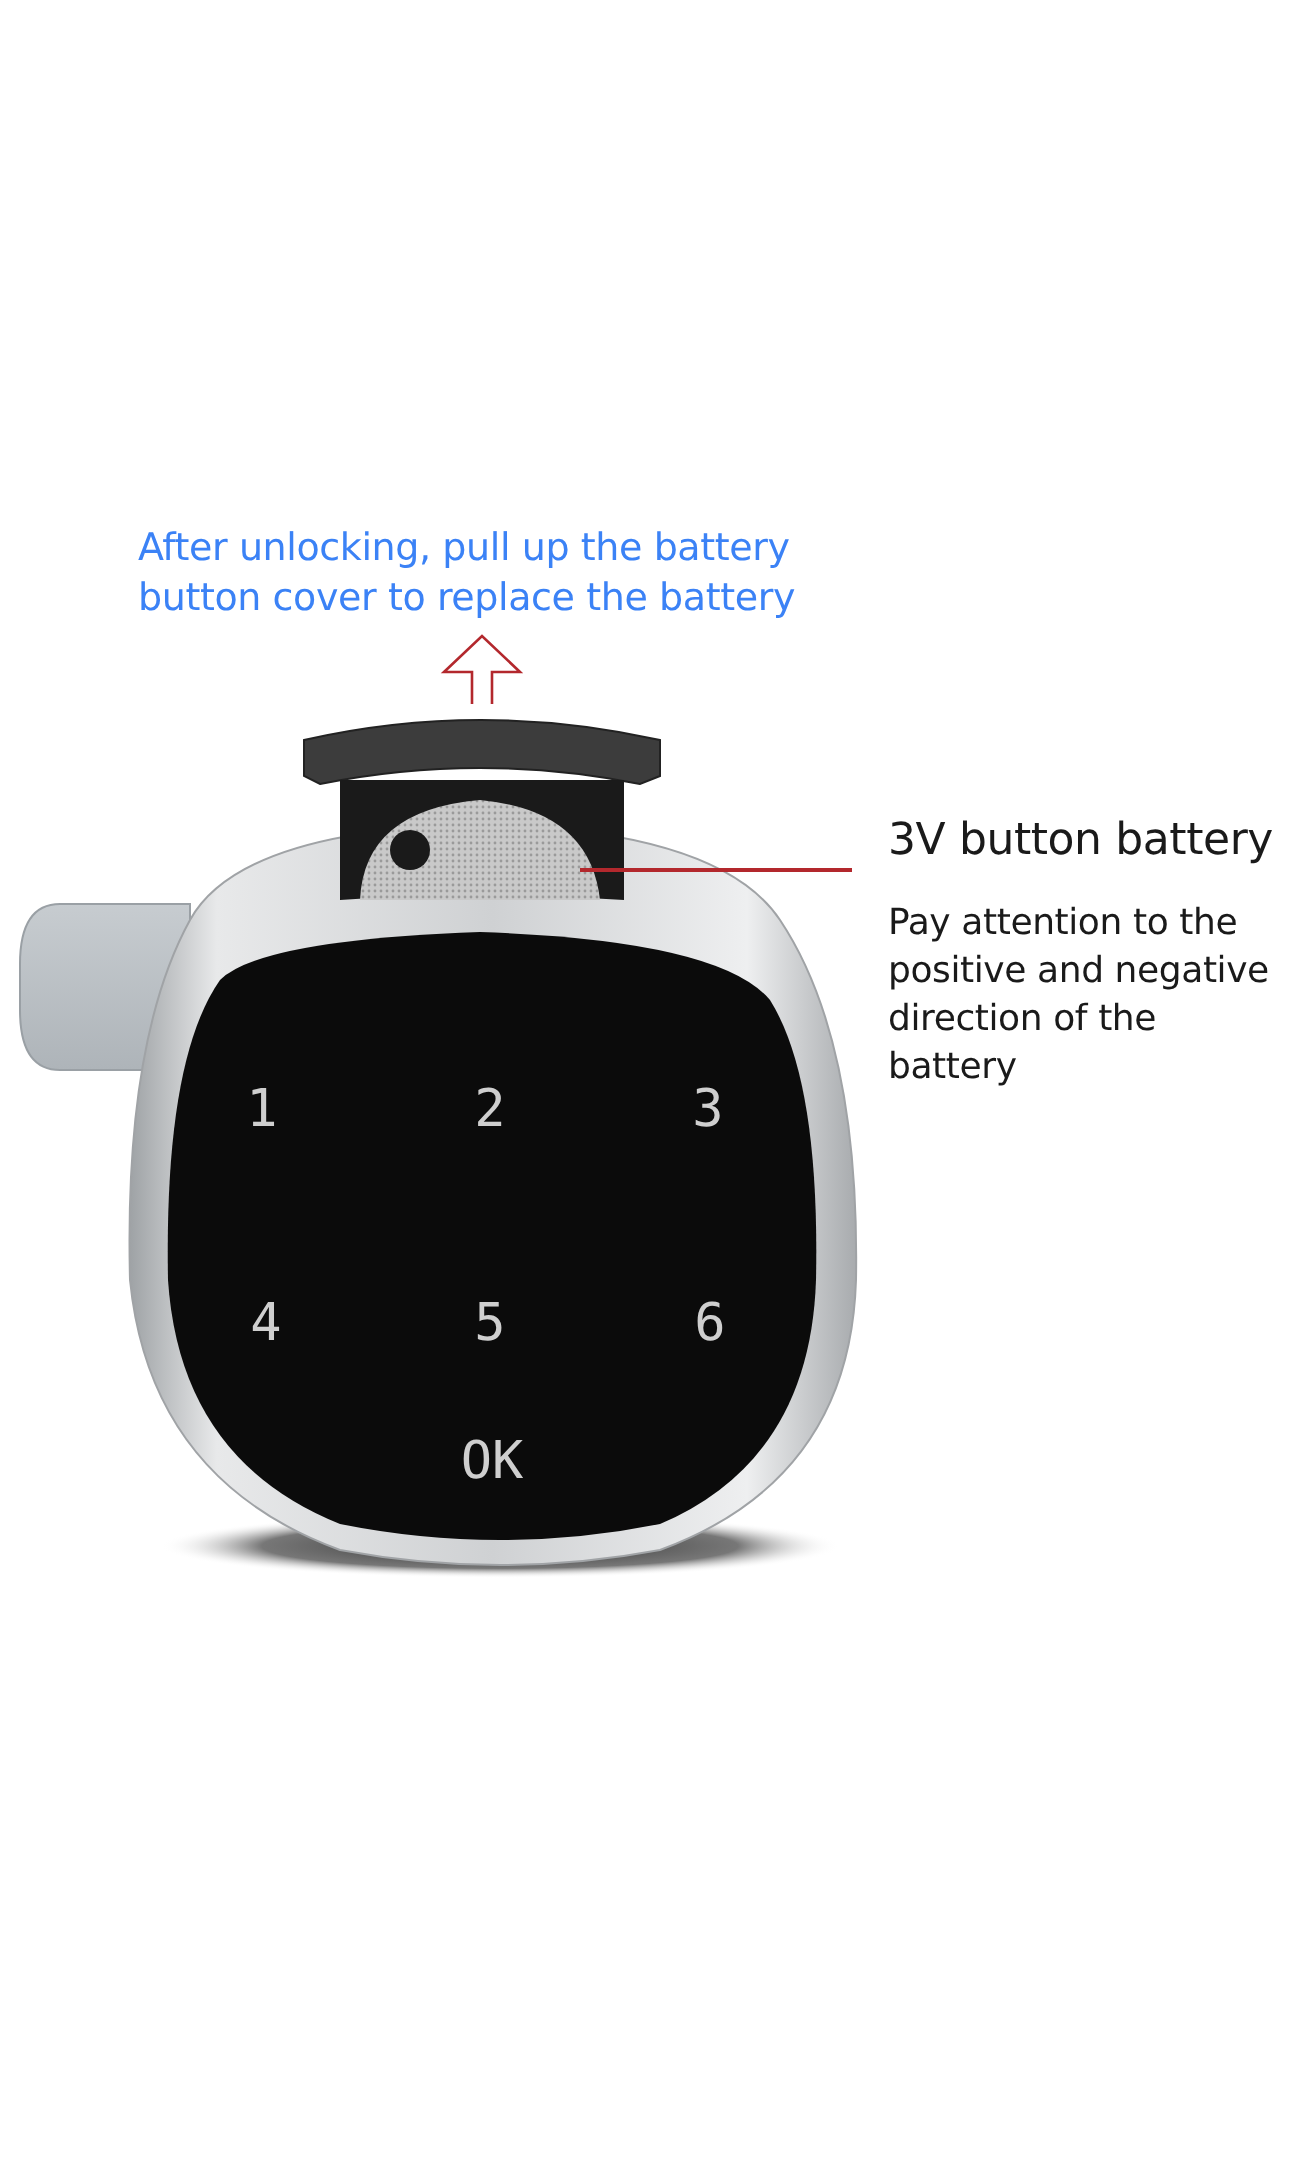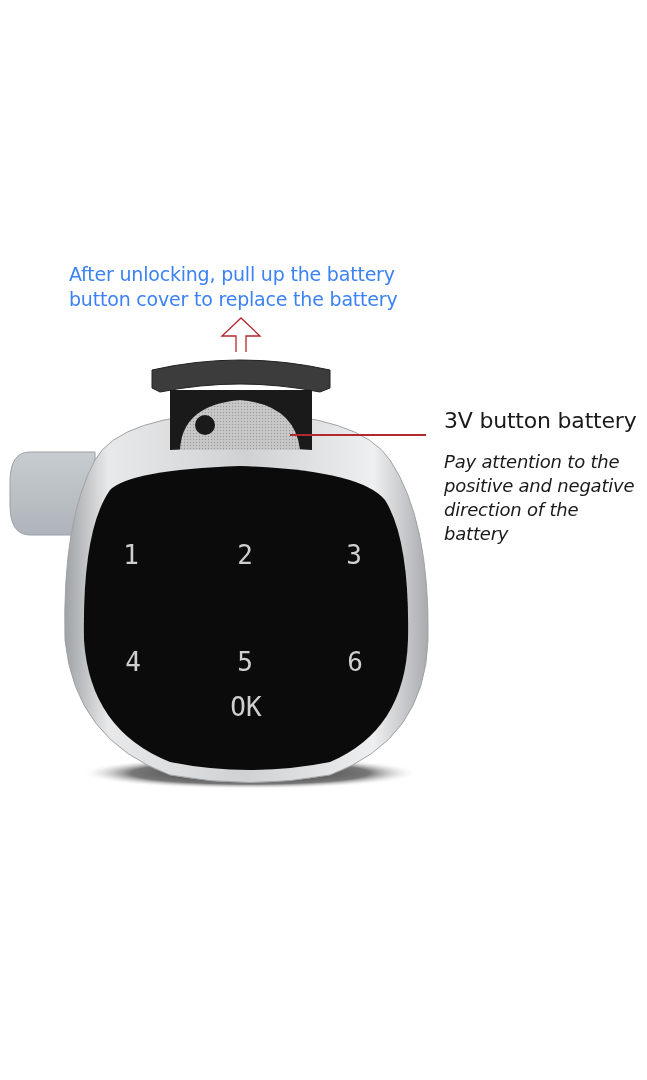--- a/index.html
+++ b/index.html
@@ -1,19 +1,19 @@
 <!DOCTYPE html>
 <html><head>
   <meta charset="utf-8">
   <style>
     html, body { margin:0; padding:0; }
     body { width:647px; height:1080px; background:#ffffff; position:relative; overflow:hidden; font-family:"DejaVu Sans", sans-serif; }
     .caption-top { position:absolute; left:69px; top:262px; width:360px; font-size:19px; line-height:25px; color:#3b82f6; letter-spacing:-0.2px; }
     .callout-title { position:absolute; left:444px; top:408px; font-size:22px; color:#1a1a1a; letter-spacing:-0.2px; white-space:nowrap; }
-    .callout-body { position:absolute; left:444px; top:450px; width:200px; font-size:18px; line-height:24px; color:#1a1a1a; letter-spacing:-0.2px;font-style:italic; }
+    .callout-body { position:absolute; left:444px; top:450px; width:200px; font-size:18px; line-height:24px; color:#1a1a1a; letter-spacing:-0.2px; }
     .leader { position:absolute; left:290px; top:434px; width:136px; height:1.5px; background:#b3282d; }
     svg.lock { position:absolute; left:0; top:0; }
     .key { position:absolute; color:#cfcfcf; font-family:"DejaVu Sans Mono", monospace; font-size:26px; transform:translate(-50%,-50%); font-weight:normal; }
   </style>
 </head>
 <body>
 
 <svg class="lock" width="647" height="1080" viewBox="0 0 647 1080">
   <defs>
     <linearGradient id="chrome" x1="0" y1="0" x2="1" y2="0">
@@ -59,13 +59,13 @@
 <div class="caption-top">After unlocking, pull up the battery button cover to replace the battery</div>
 <div class="callout-title">3V button battery</div>
 <div class="callout-body">Pay attention to the positive and negative direction of the battery</div>
 
 <span class="key" style="left:131px; top:555px;">1</span>
 <span class="key" style="left:245px; top:555px;">2</span>
 <span class="key" style="left:354px; top:555px;">3</span>
 <span class="key" style="left:133px; top:662px;">4</span>
 <span class="key" style="left:245px; top:662px;">5</span>
 <span class="key" style="left:355px; top:662px;">6</span>
-<span class="key" style="left:246px; top:707px;">OK</span>
+<span class="key" style="left:246px; top:731px;">OK</span>
 
 </body></html>

